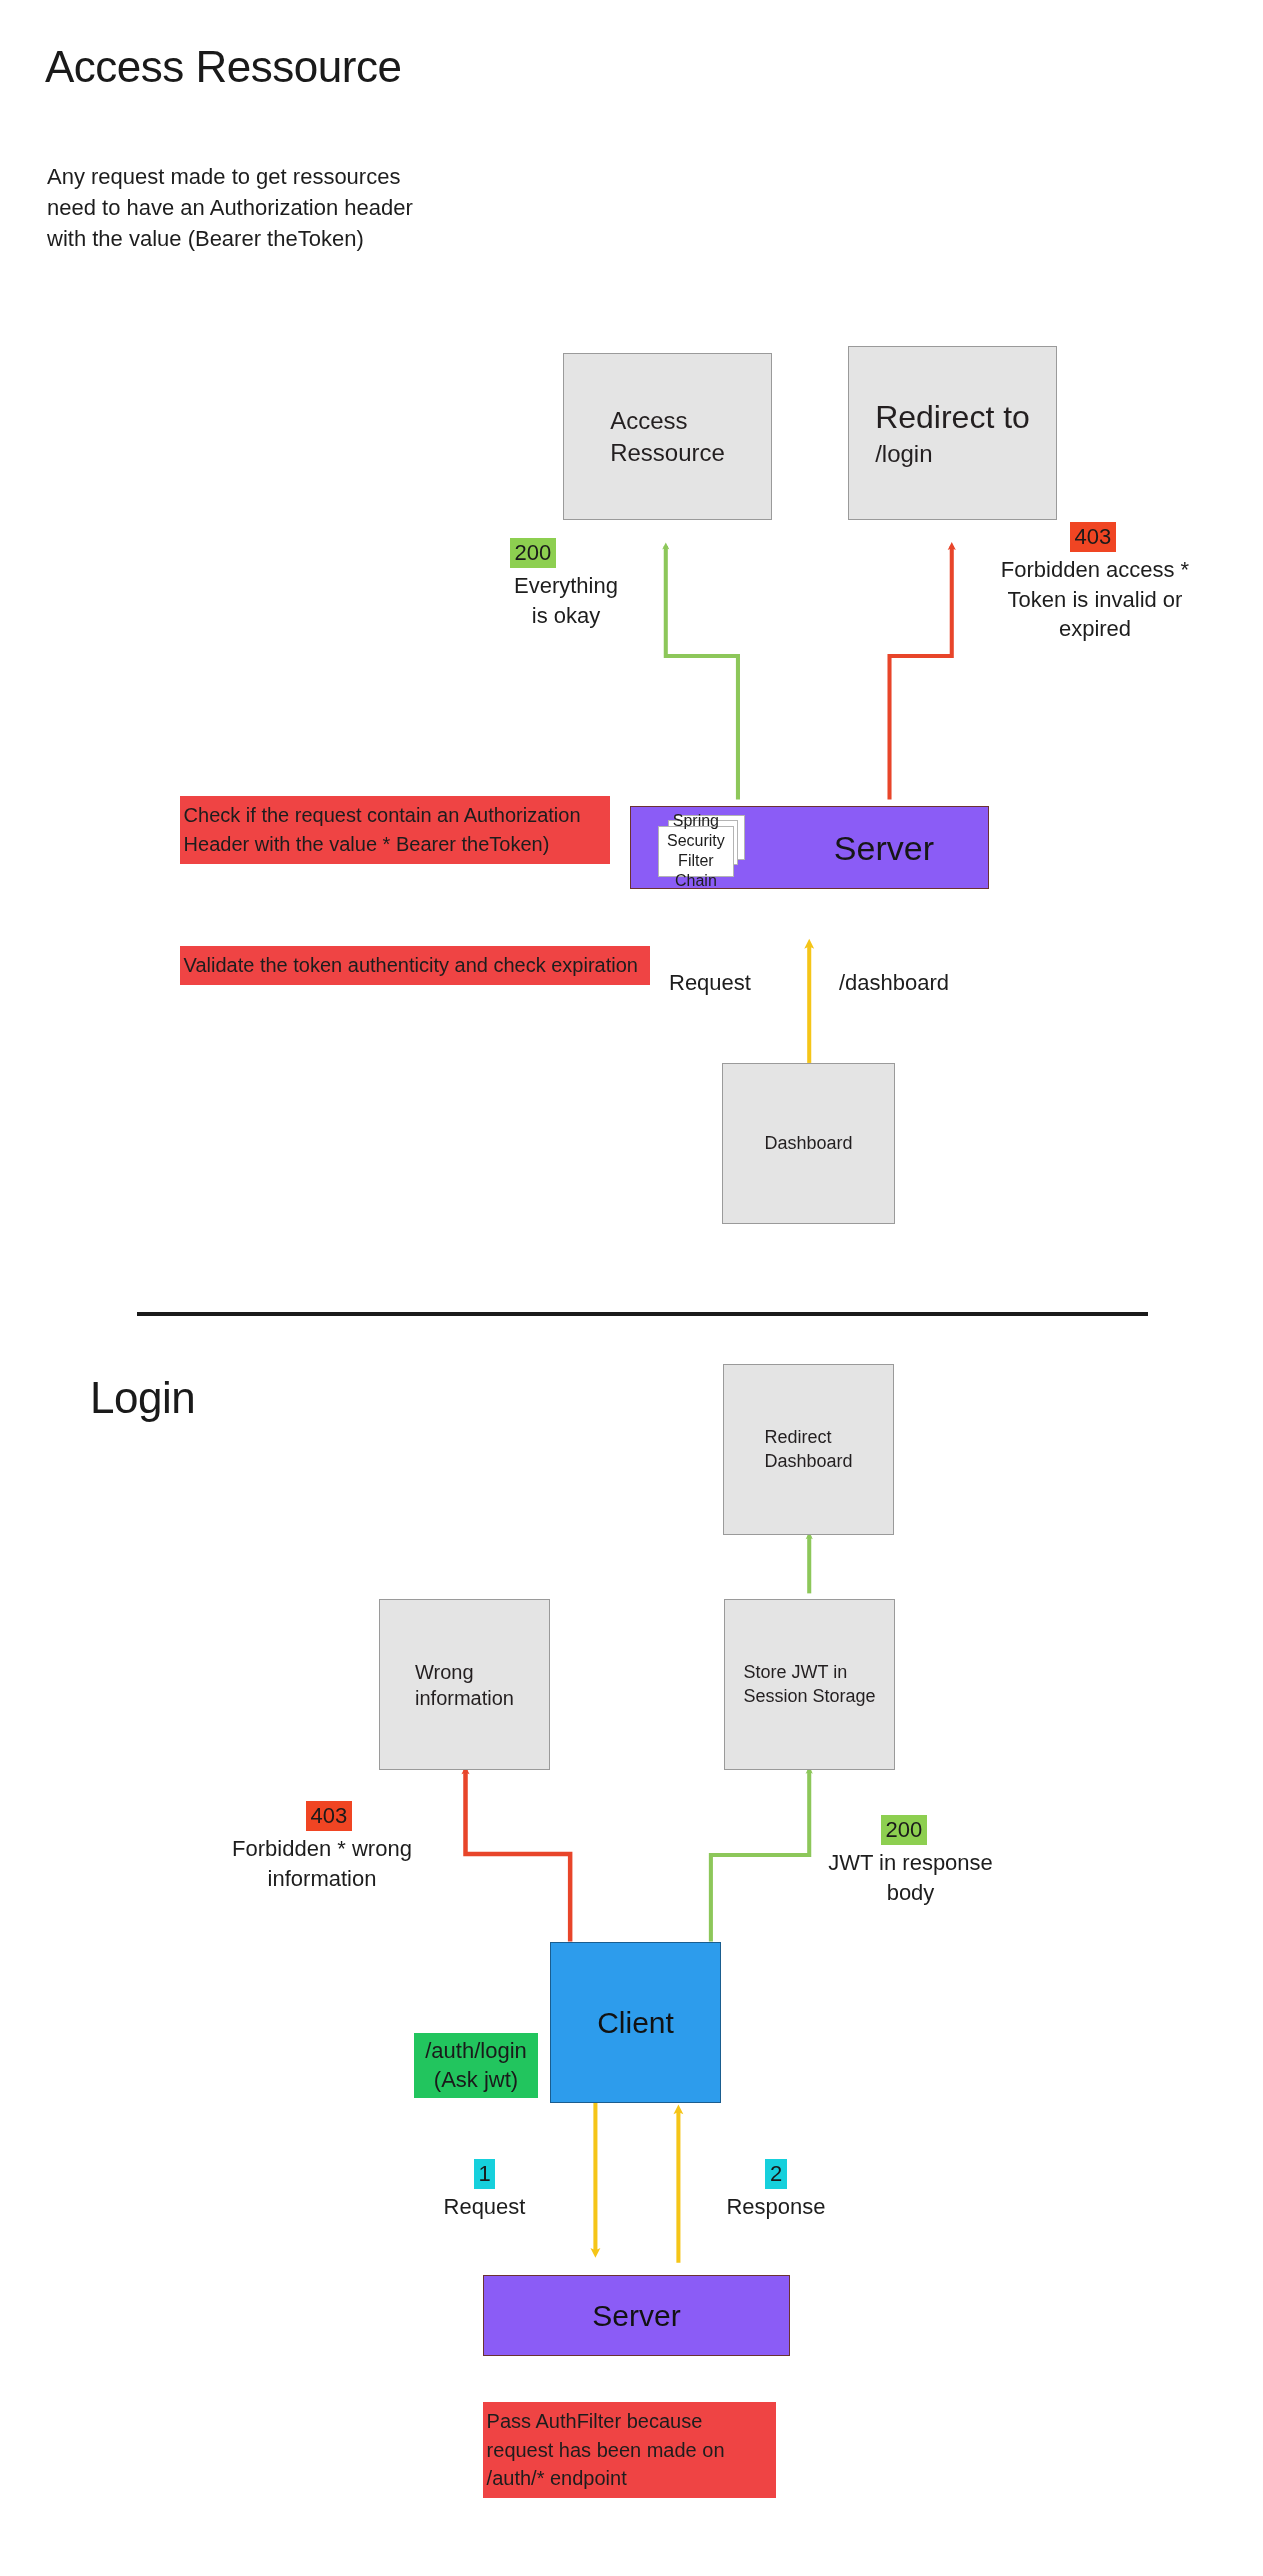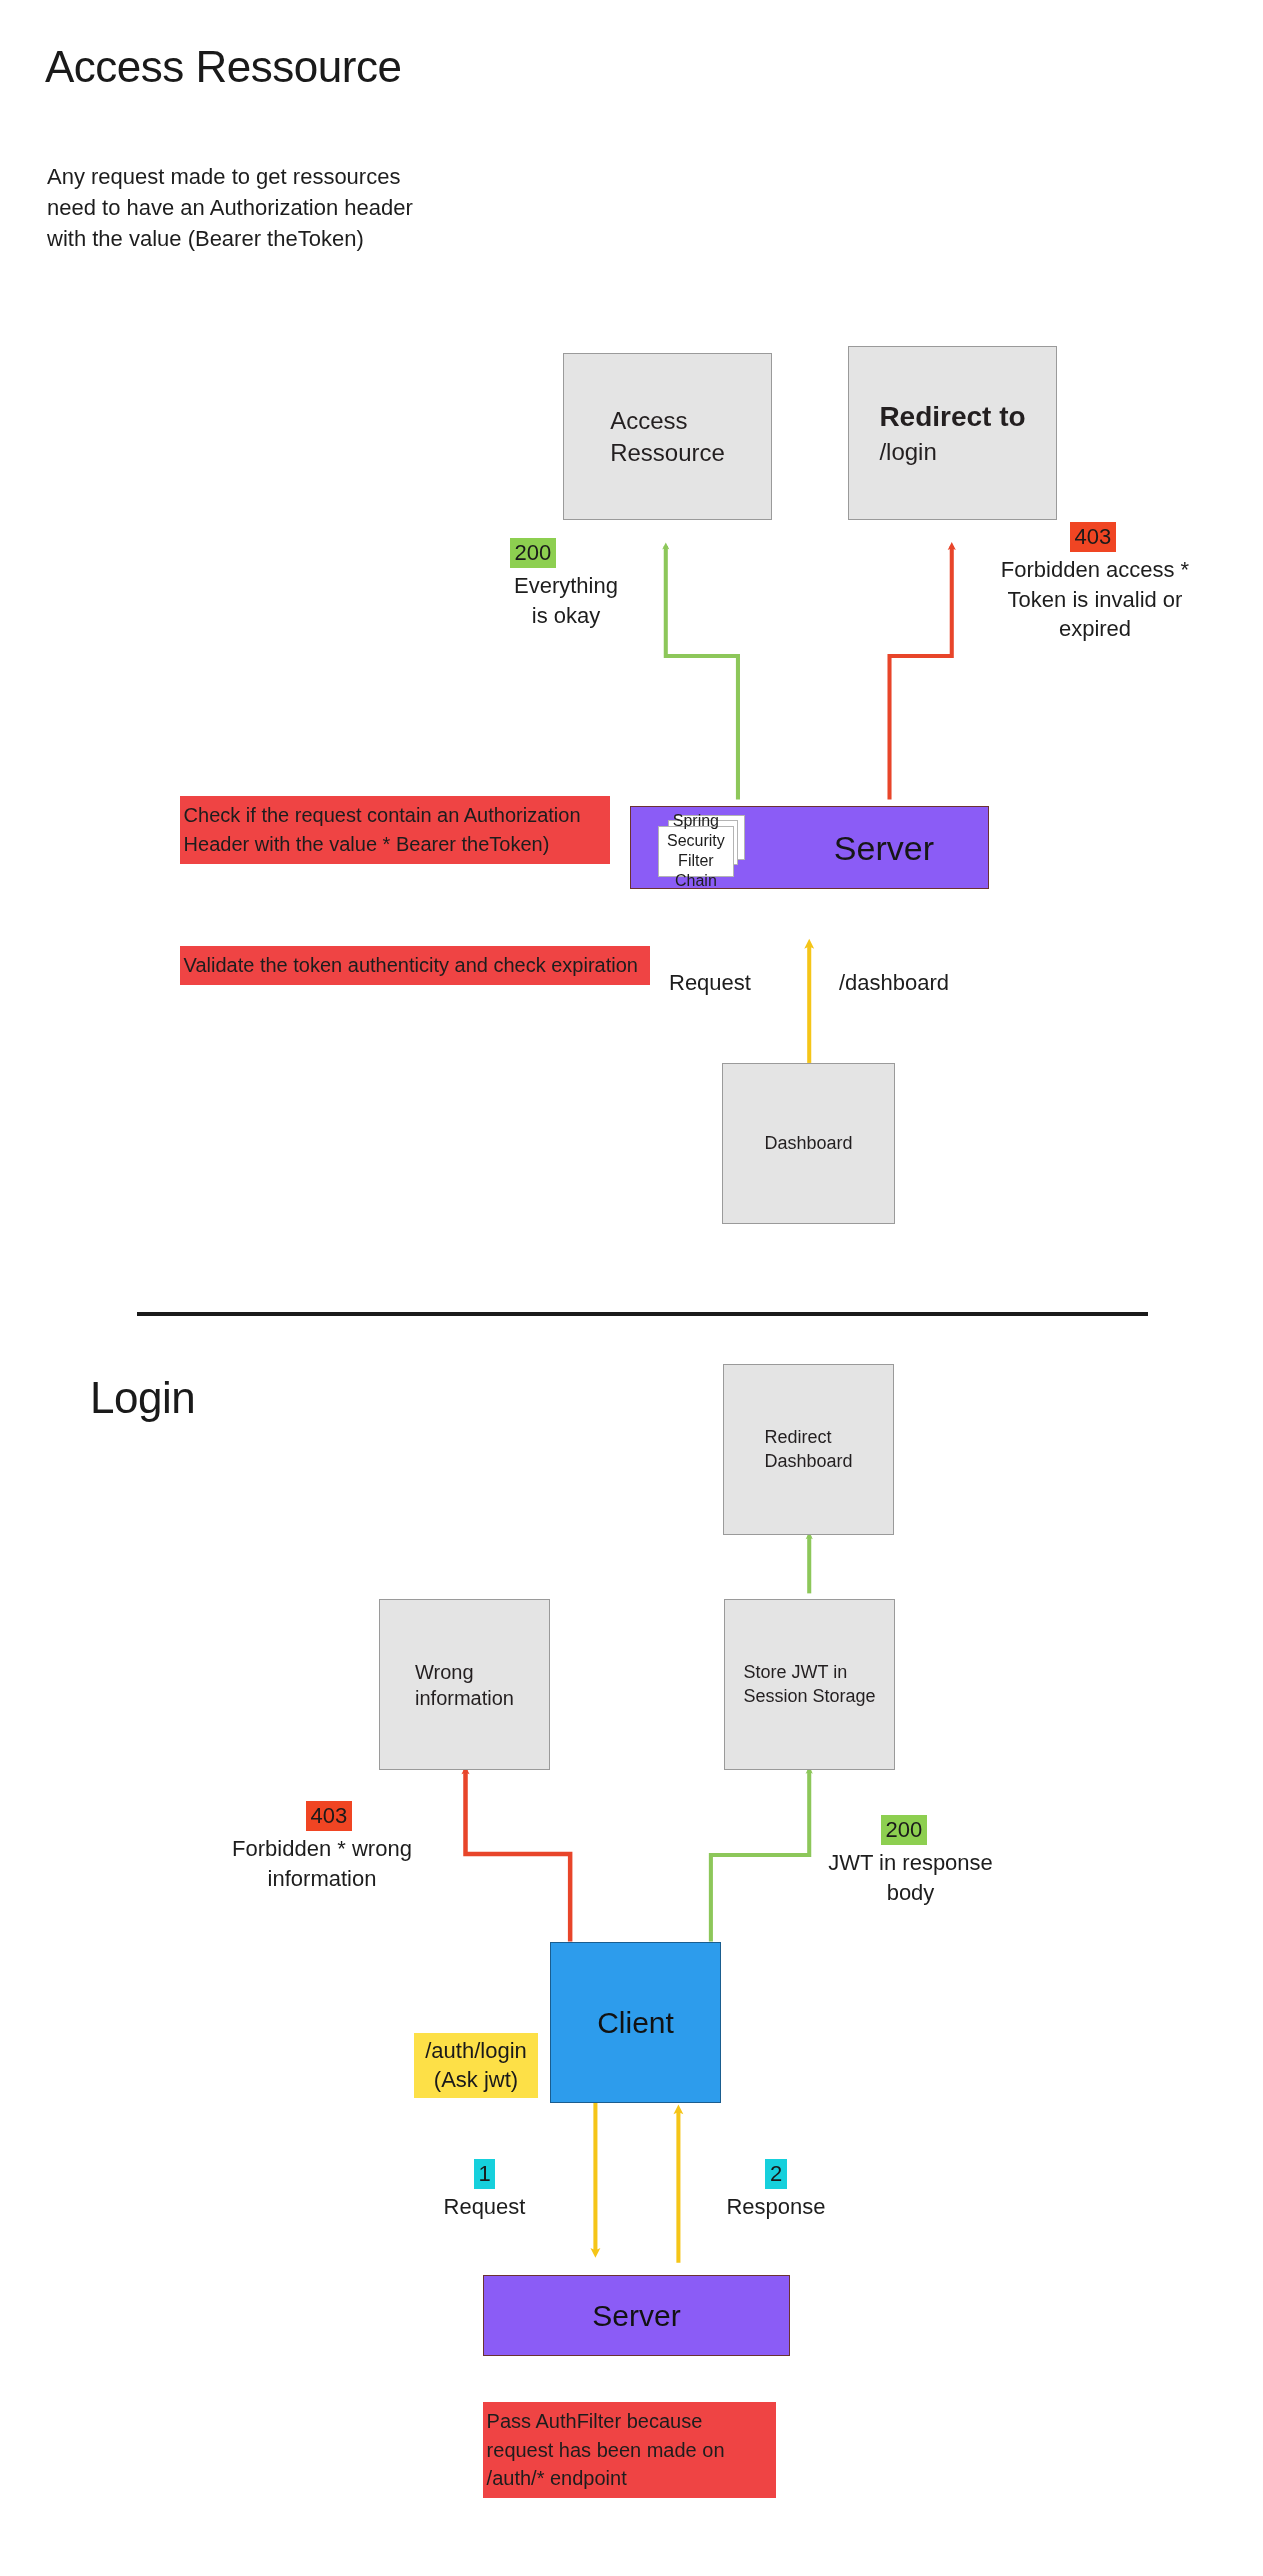--- a/index.html
+++ b/index.html
@@ -78,21 +78,21 @@
     font-size: 22px;
     line-height: 1.15;
     padding: 1.8px 4.5px 2.7px 4.5px;
     color: #1a1a1a;
   }
   .chip-green  { background: #8dcf50; }
   .chip-red    { background: #f04523; }
   .chip-cyan   { background: #16d0dc; }
 
   .yellow-note {
-    background: #fde047;
+    background: #22c55e;
     font-size: 22px;
     line-height: 1.32;
     text-align: center;
     padding: 2.7px 6.3px 4.5px 6.3px;
     color: #1a1a1a;
   }
 
   
   .filterchain { position: absolute; }
   .filterchain .card {
@@ -165,21 +165,21 @@
 
   <div class="abs box gray-box" style="left:563px; top:353px; width:209px; height:167px;">
     <div>
       <div style="font-size:24px;">Access</div>
       <div style="font-size:24px;">Ressource</div>
     </div>
   </div>
 
   <div class="abs box gray-box" style="left:848px; top:346px; width:209px; height:174px;">
     <div>
-      <div style="font-size:28px;font-weight:bold;">Redirect to</div>
+      <div style="font-size:32px;">Redirect to</div>
       <div style="font-size:24px;">/login</div>
     </div>
   </div>
 
   <div class="abs" style="left:494px; top:538px; width:144px; text-align:center;">
     <div style="text-align:left; padding-left:16px;">
       <span class="chip chip-green">200</span>
     </div>
     <div class="label" style="margin-top:3.6px;">Everything</div>
     <div class="label">is okay</div>

